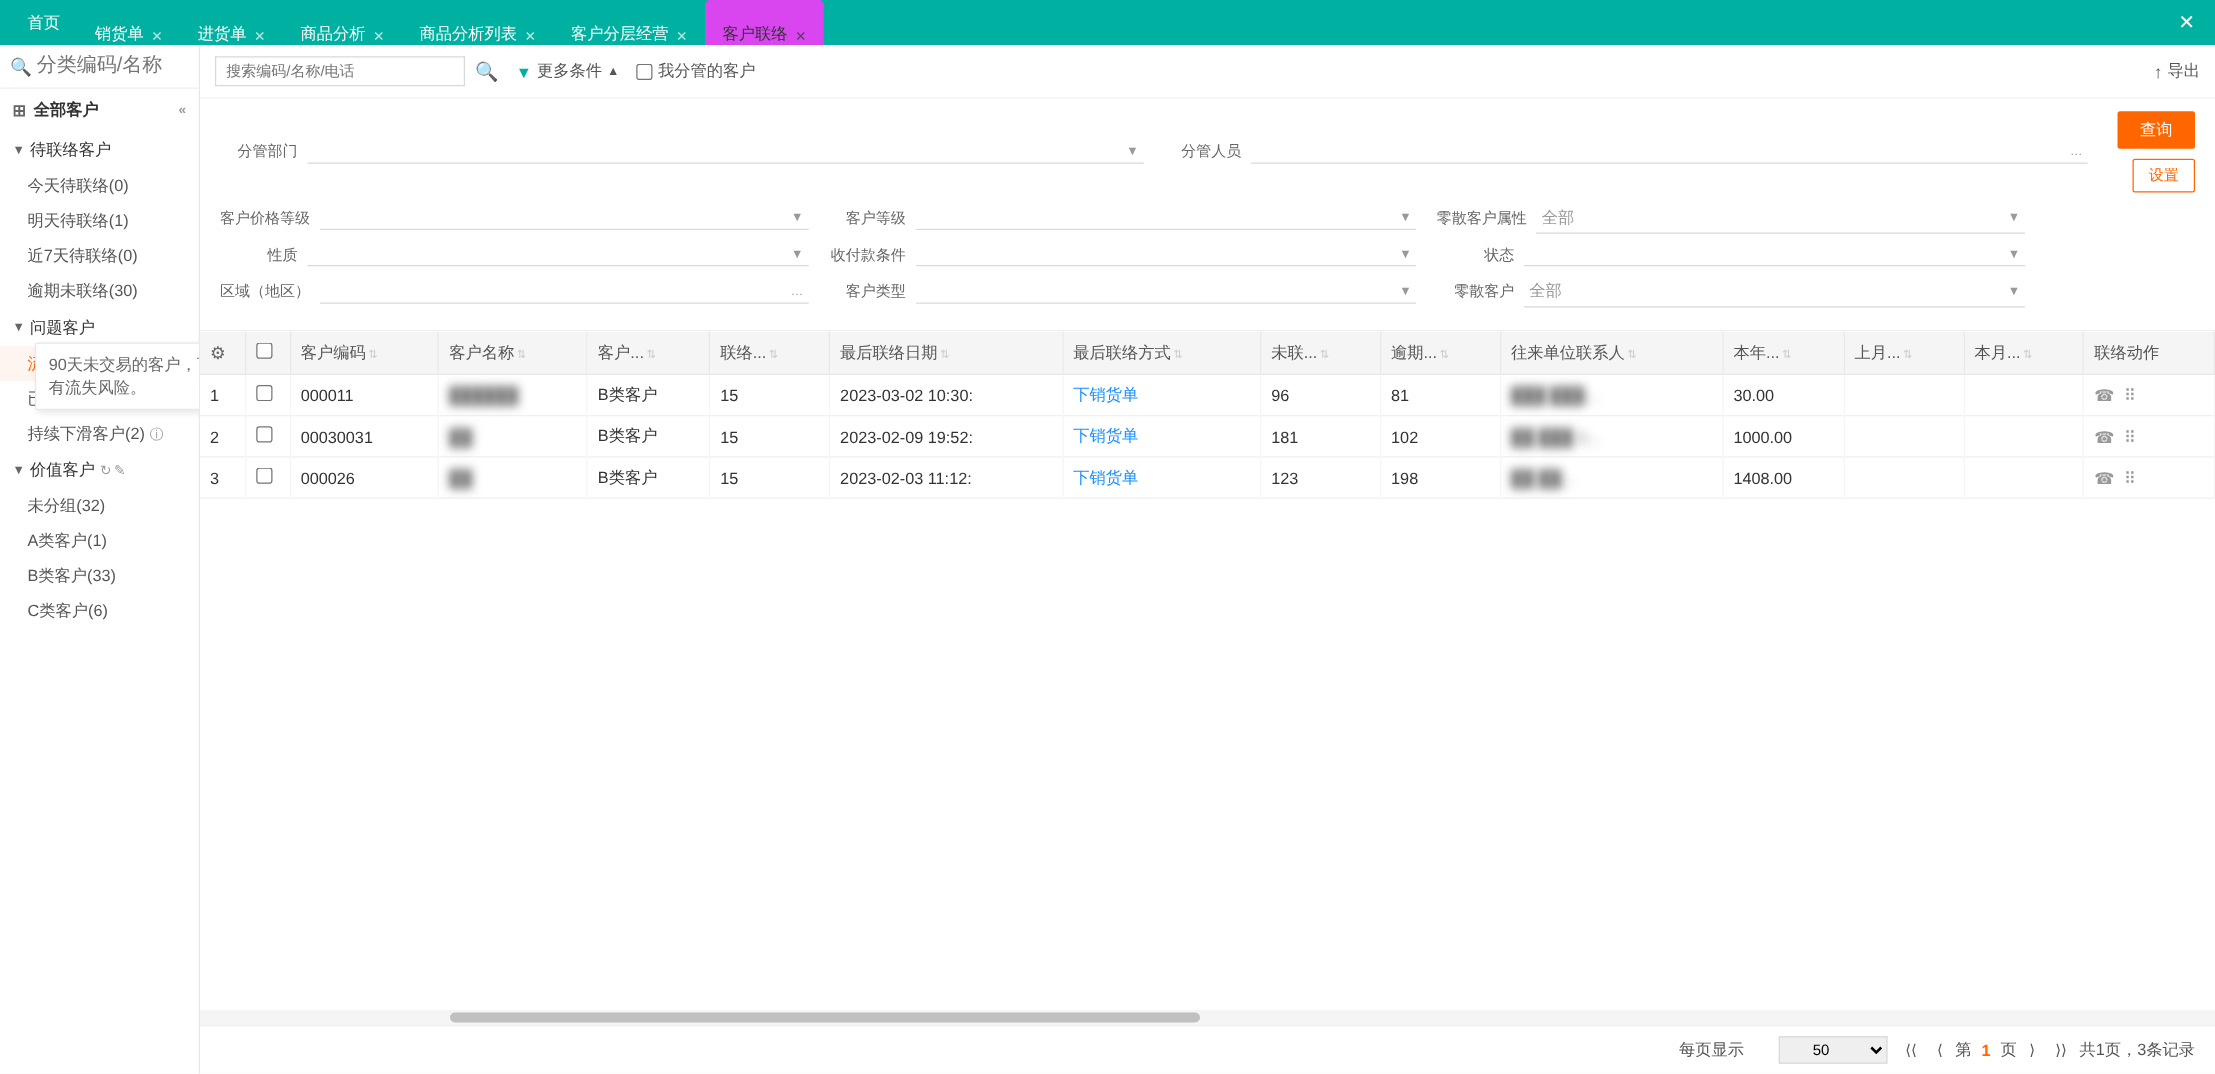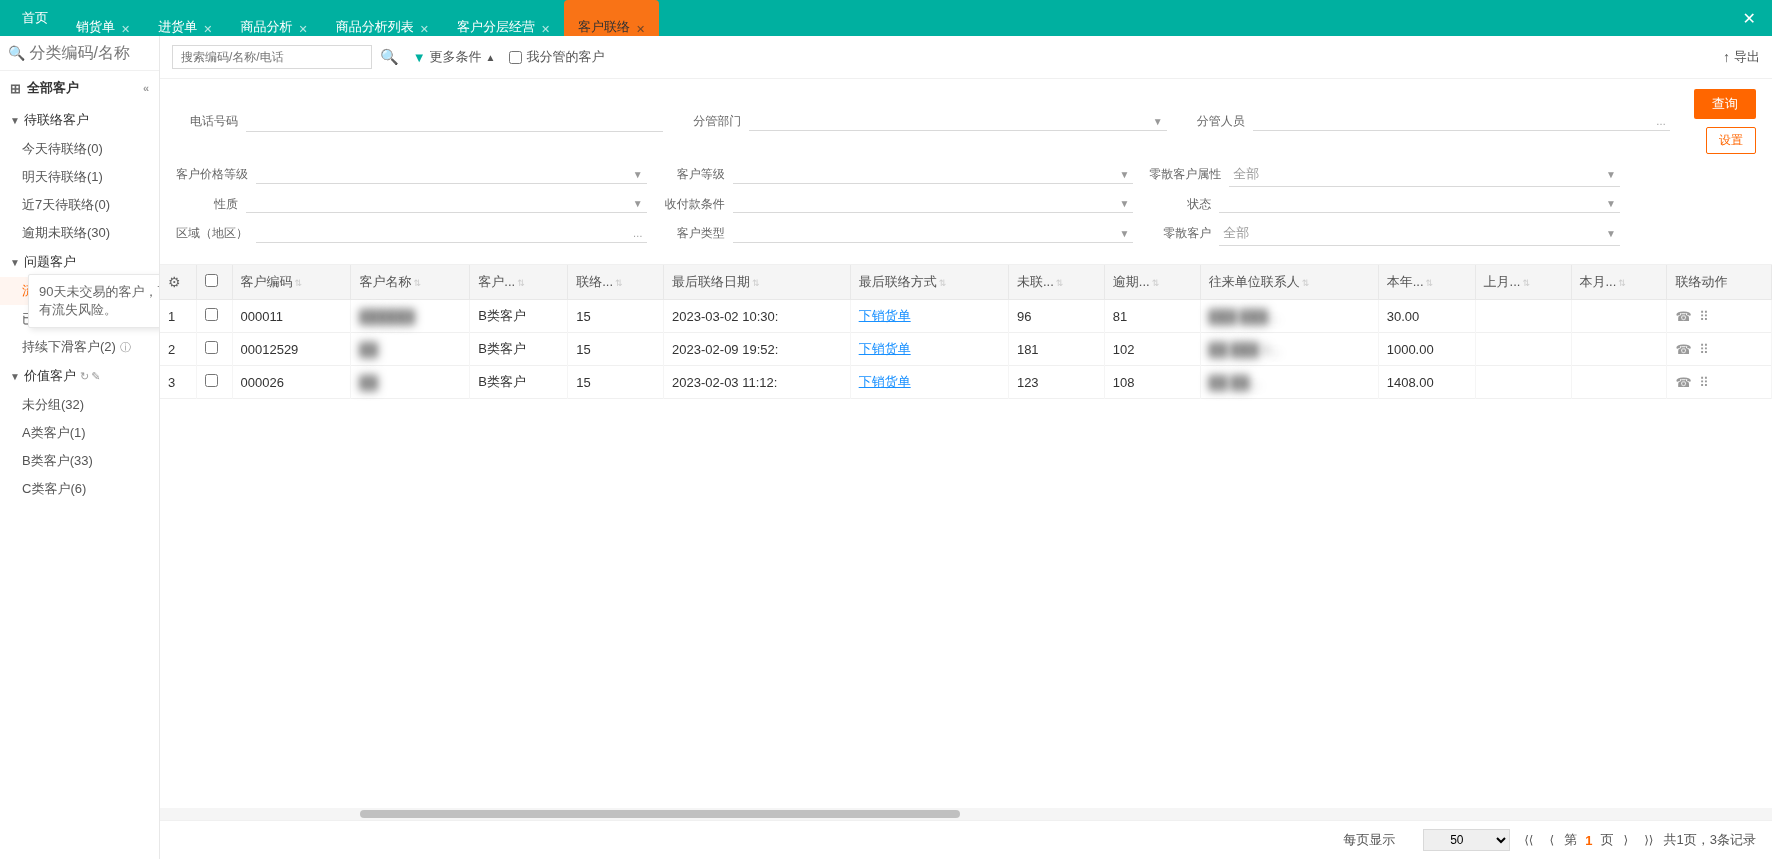--- a/index.html
+++ b/index.html
@@ -18,21 +18,21 @@
       display: flex;
       align-items: flex-end;
       padding: 0 14px;
       height: 36px;
       cursor: pointer;
       font-size: 13px;
       color: white;
       white-space: nowrap;
     }
     .tab-item.active {
-      background: #f97316;
+      background: #d946ef;
       color: #333;
       border-radius: 4px 4px 0 0;
     }
     .tab-item .close-btn {
       margin-left: 6px;
       font-size: 11px;
       opacity: 0.7;
     }
     .tab-home {
       padding: 0 14px;
@@ -310,21 +310,20 @@
     }
     tbody td {
       padding: 7px 8px;
       color: #333;
       white-space: nowrap;
       border-right: 1px solid #f5f5f5;
     }
     .link-text {
       color: #1890ff;
       cursor: pointer;
-      text-decoration: underline;
     }
     .settings-gear {
       color: #666;
       cursor: pointer;
       font-size: 14px;
     }
     .blurred {
       color: transparent;
       text-shadow: 0 0 8px rgba(0,0,0,0.5);
       user-select: none;
@@ -516,24 +515,20 @@
       <div class="filter-spacer"></div>
       <div class="export-btn">
         <span style="font-size:14px;">↑</span>
         <span>导出</span>
       </div>
     </div>
 
     <div class="advanced-filter">
 
       <div class="filter-row">
-        <div class="filter-field">
-          <span class="filter-label">电话号码</span>
-          <input class="filter-input" type="text" style="">
-        </div>
         <div class="filter-field">
           <span class="filter-label">分管部门</span>
           <div class="filter-select">
             <span></span>
             <span class="chevron">▼</span>
           </div>
         </div>
         <div class="filter-field">
           <span class="filter-label">分管人员</span>
           <div class="filter-select">
@@ -661,21 +656,21 @@
     <td></td>
     <td></td>
     <td>
       <span style="color:#999; cursor:pointer; margin-right:4px;">☎</span>
       <span style="color:#999; cursor:pointer;">⠿</span>
     </td>
   </tr>
             <tr>
     <td>2</td>
     <td><input type="checkbox" style=""></td>
-    <td>00012529</td>
+    <td>00030031</td>
     <td><span class="blurred">██</span></td>
     <td>B类客户</td>
     <td>15</td>
     <td>2023-02-09 19:52:</td>
     <td><span class="link-text">下销货单</span></td>
     <td>181</td>
     <td>102</td>
     <td><span class="blurred">██ ███ 3...</span></td>
     <td>1000.00</td>
     <td></td>
@@ -688,21 +683,21 @@
             <tr>
     <td>3</td>
     <td><input type="checkbox" style=""></td>
     <td>000026</td>
     <td><span class="blurred">██</span></td>
     <td>B类客户</td>
     <td>15</td>
     <td>2023-02-03 11:12:</td>
     <td><span class="link-text">下销货单</span></td>
     <td>123</td>
-    <td>108</td>
+    <td>198</td>
     <td><span class="blurred">██ ██...</span></td>
     <td>1408.00</td>
     <td></td>
     <td></td>
     <td>
       <span style="color:#999; cursor:pointer; margin-right:4px;">☎</span>
       <span style="color:#999; cursor:pointer;">⠿</span>
     </td>
   </tr>
           </tbody>

